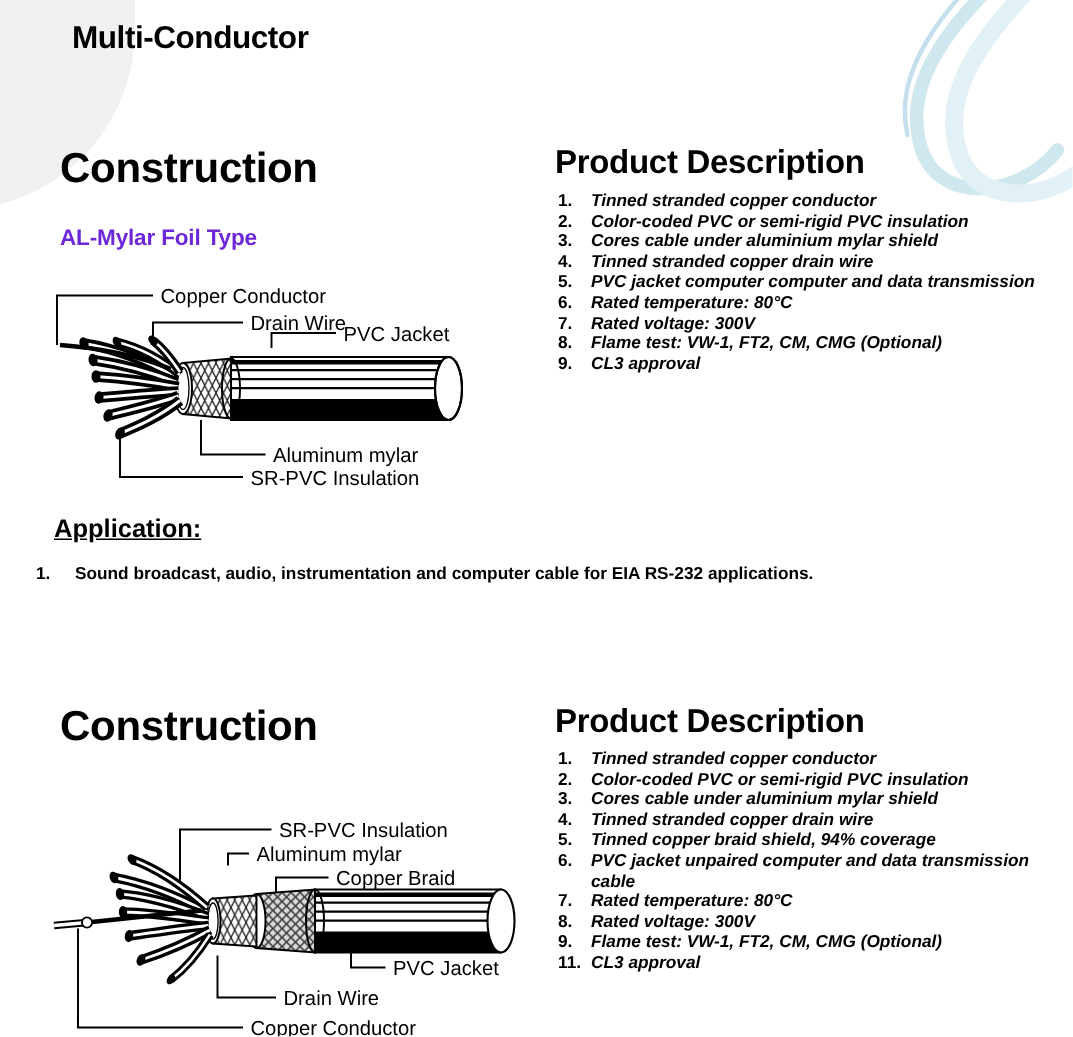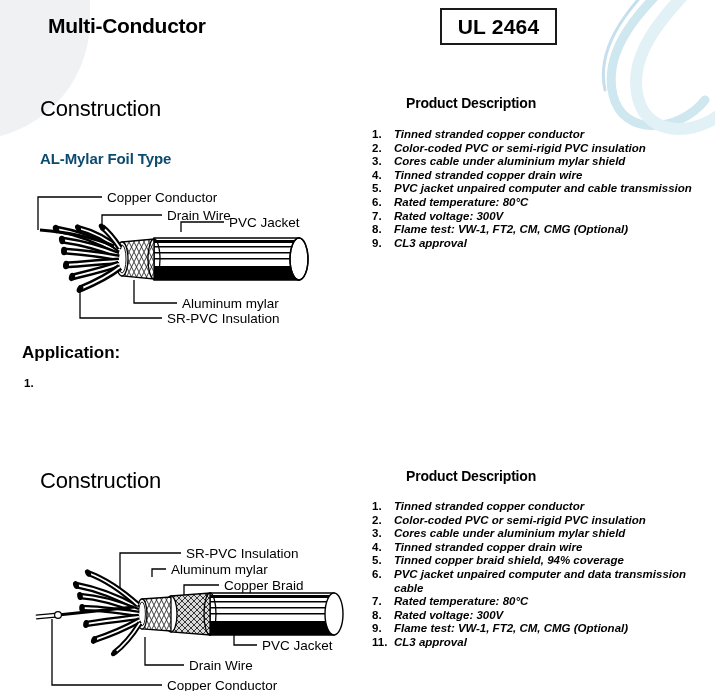--- a/index.html
+++ b/index.html
@@ -18,23 +18,23 @@
   .bg-corner{position:absolute;top:-60px;left:-60px;width:150px;height:200px;
              border-radius:0 0 120px 0;background:#f0f1f3;pointer-events:none;}
 
   
   .header-title{position:absolute;left:48px;top:14px;font-size:21px;font-weight:bold;letter-spacing:-0.3px;}
   .ul-box{position:absolute;left:440px;top:8px;width:113px;height:33px;
           border:2px solid #1a1a1a;background:#fff;display:flex;align-items:center;justify-content:center;}
   .ul-box span{font-size:21px;font-weight:bold;letter-spacing:0.2px;}
 
   
-  .h-construction{position:absolute;font-size:22px;font-weight:normal;letter-spacing:-0.2px;}
-  .h-subtype{position:absolute;font-size:15px;font-weight:bold;color:#0c4a6e;letter-spacing:-0.1px;}
-  .h-prod{position:absolute;font-size:14px;font-weight:bold;letter-spacing:-0.2px;margin-left:36px;}
+  .h-construction{position:absolute;font-size:28px;font-weight:bold;letter-spacing:-0.2px;}
+  .h-subtype{position:absolute;font-size:15px;font-weight:bold;color:#6d28d9;letter-spacing:-0.1px;}
+  .h-prod{position:absolute;font-size:22px;font-weight:bold;letter-spacing:-0.2px;}
   .h-app{position:absolute;font-size:17px;font-weight:bold;}
 
   
   .desc-list{position:absolute;font-size:11.5px;font-weight:bold;line-height:13.6px;}
   .desc-list .row{display:flex;}
   .desc-list .num{width:22px;flex:none;}
   .desc-list .txt{flex:1;font-style:italic;}
   .app-list{position:absolute;font-size:11.5px;font-weight:bold;}
   .app-list .row{display:flex;}
   .app-list .num{width:26px;flex:none;}
@@ -51,23 +51,20 @@
   <div class="bg-corner"></div>
   <svg class="bg-swoosh" viewBox="0 0 240 190">
     <path d="M210,-20 C150,35 95,80 108,135 C118,178 175,172 200,140" fill="none" stroke="#cfe7ee" stroke-width="9" stroke-linecap="round"></path>
     <path d="M228,-16 C172,42 120,86 133,138 C143,180 198,176 224,146" fill="none" stroke="#e2f1f6" stroke-width="12" stroke-linecap="round"></path>
     <path d="M196,-24 C140,30 88,76 100,130" fill="none" stroke="#7fb8d6" stroke-width="3" stroke-linecap="round" opacity="0.45"></path>
     <ellipse cx="213" cy="-6" rx="30" ry="16" fill="#3a6fbf" opacity="0.55" transform="rotate(-35 213 -6)"></ellipse>
   </svg>
 
   <div class="header-title">Multi-Conductor</div>
 
-  <div class="ul-box">
-    <span>UL 2464</span>
-  </div>
 
   <div class="h-construction" style="left:40px;top:96px;">Construction</div>
 
   <div class="h-subtype" style="left:40px;top:150px;">AL-Mylar Foil Type</div>
 
   <div class="diagram" style="left:14px;top:182px;">
     <svg width="340" height="148" viewBox="0 0 340 148">
       <defs>
         <pattern id="mylarPat" width="4" height="4" patternUnits="userSpaceOnUse">
           <path d="M0,4 L4,0" stroke="#000" stroke-width="1"></path>
@@ -161,45 +158,46 @@
     <div class="row">
         <span class="num">3.</span>
         <span class="txt">Cores cable under aluminium mylar shield</span>
       </div>
     <div class="row">
         <span class="num">4.</span>
         <span class="txt">Tinned stranded copper drain wire</span>
       </div>
     <div class="row">
         <span class="num">5.</span>
-        <span class="txt">PVC jacket unpaired computer and cable transmission</span>
+        <span class="txt">PVC jacket computer computer and data transmission</span>
       </div>
     <div class="row">
         <span class="num">6.</span>
         <span class="txt">Rated temperature: 80°C</span>
       </div>
     <div class="row">
         <span class="num">7.</span>
         <span class="txt">Rated voltage: 300V</span>
       </div>
     <div class="row">
         <span class="num">8.</span>
         <span class="txt">Flame test: VW-1, FT2, CM, CMG (Optional)</span>
       </div>
     <div class="row">
         <span class="num">9.</span>
         <span class="txt">CL3 approval</span>
       </div>
   </div>
 
-  <div class="h-app" style="left:22px;top:343px;">Application:</div>
+  <div class="h-app" style="left:36px;top:343px;text-decoration:underline;">Application:</div>
 
   <div class="app-list" style="left:24px;top:377px;width:660px;">
     <div class="row">
       <span class="num">1.</span>
+      <span>Sound broadcast, audio, instrumentation and computer cable for EIA RS-232 applications.</span>
     </div>
   </div>
 
   <div class="h-construction" style="left:40px;top:468px;">Construction</div>
 
   <div class="diagram" style="left:14px;top:505px;">
     <svg width="350" height="186" viewBox="0 0 350 186">
       <defs>
         <pattern id="braidPat" width="6" height="6" patternUnits="userSpaceOnUse">
           <path d="M0,0 L6,6 M6,0 L0,6" stroke="#000" stroke-width="1"></path>

